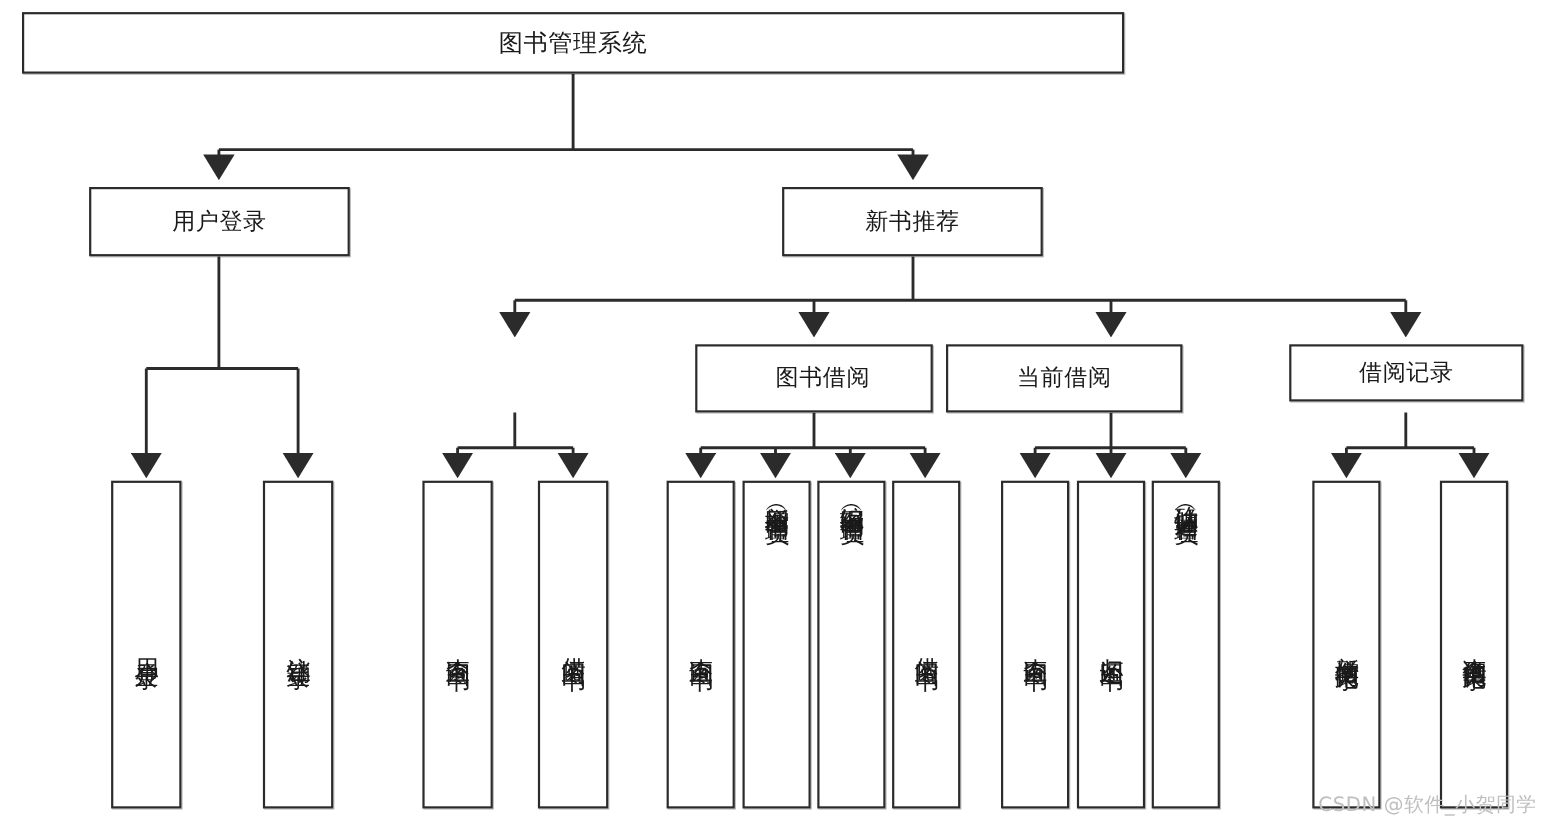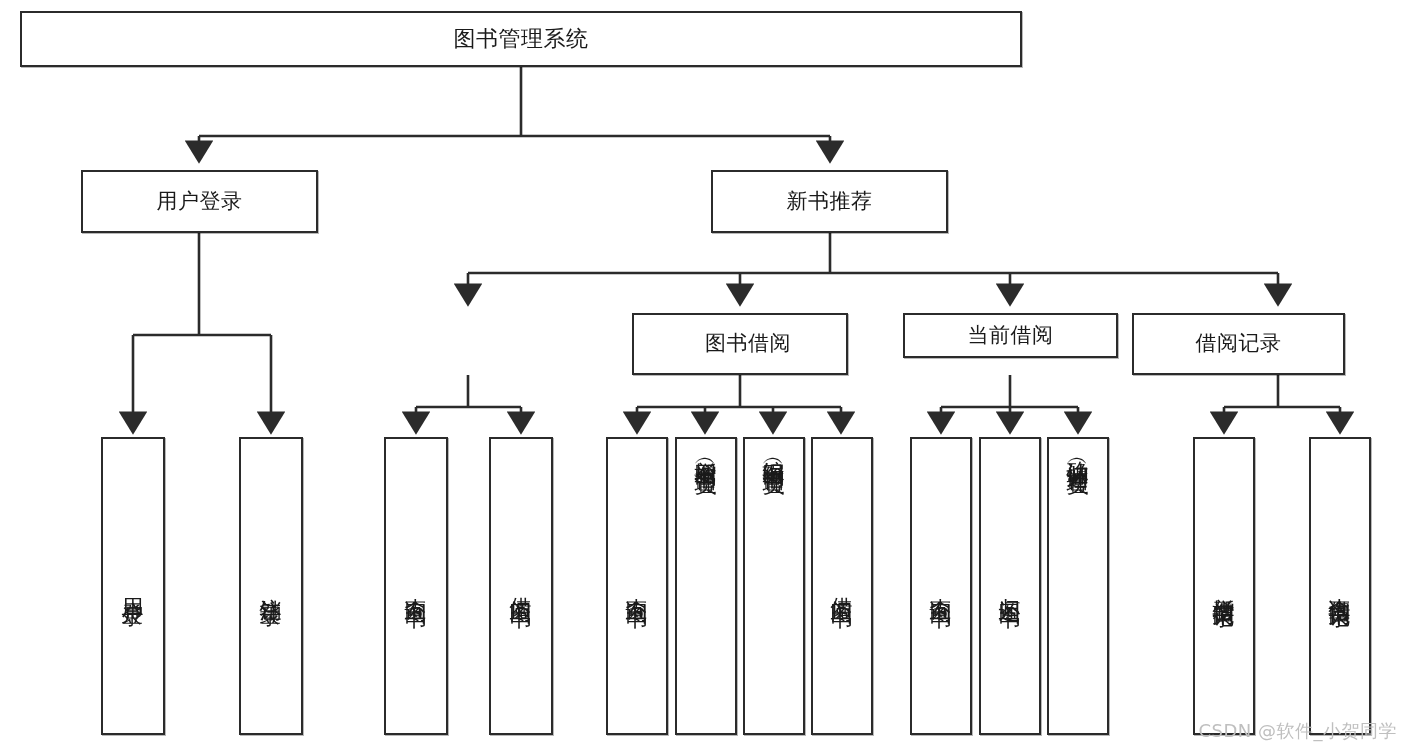--- a/index.html
+++ b/index.html
@@ -147,24 +147,24 @@
   <div class="node h" style="left:81px; top:170px; width:237px; height:63px;">
     <span class="node-label">用户登录</span>
   </div>
   <div class="node h" style="left:711px; top:170px; width:237px; height:63px;">
     <span class="node-label">新书推荐</span>
   </div>
 
   <div class="node h" style="left:632px; top:313px; width:216px; height:62px;padding-left:16px;">
     <span class="node-label">图书借阅</span>
   </div>
-  <div class="node h" style="left:903px; top:313px; width:215px; height:45px;">
+  <div class="node h" style="left:860px; top:313px; width:215px; height:62px;">
     <span class="node-label">当前借阅</span>
   </div>
-  <div class="node h" style="left:1132px; top:313px; width:213px; height:62px;">
+  <div class="node h" style="left:1172px; top:313px; width:213px; height:52px;">
     <span class="node-label">借阅记录</span>
   </div>
 
   <div class="node v" style="left:101px; top:437px; width:64px; height:298px;">
     <span class="node-label">用户登录</span>
   </div>
   <div class="node v" style="left:239px; top:437px; width:64px; height:298px;">
     <span class="node-label">注销登录</span>
   </div>
 

